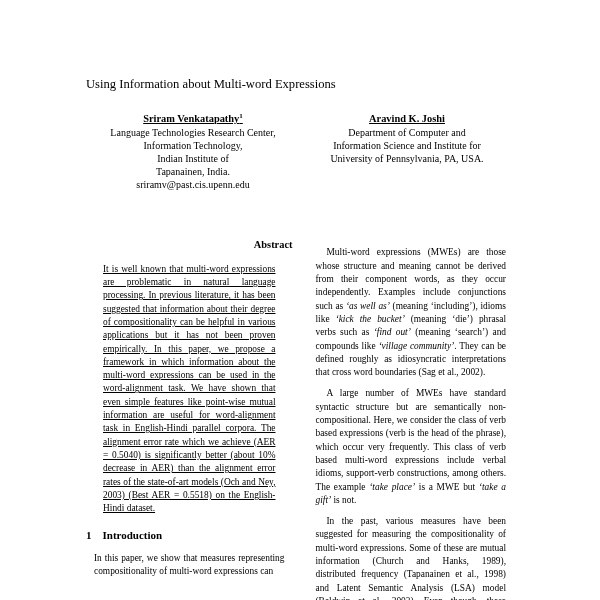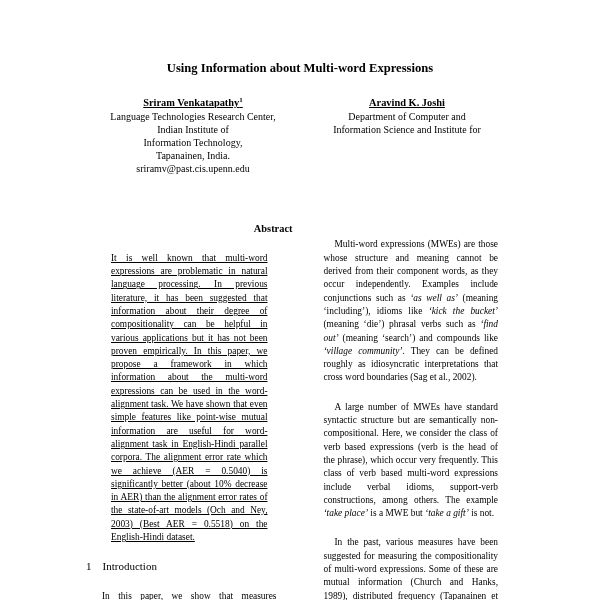--- a/index.html
+++ b/index.html
@@ -9,24 +9,25 @@
     color: #000000;
     font-family: "Liberation Serif", serif;
     overflow: hidden;
   }
   .page {
     width: 600px; height: 600px;
     padding: 60px 86px 0 86px;
     overflow: hidden;
   }
   .title {
-    text-align: center;
-    font-weight: bold;
+    text-align: left;
+    font-weight: normal;
     font-size: 12.6px;
     line-height: 16px;
+    margin-top: 16px;
   }
   .authors {
     display: flex;
     margin-top: 18px;
   }
   .author {
     flex: 1;
     text-align: center;
     font-size: 10px;
     line-height: 13px;
@@ -55,50 +56,51 @@
     font-weight: bold;
     font-size: 10.4px;
     margin-bottom: 11px;
   }
   .abstract-body {
     padding: 0 9px;
     text-decoration: underline;
   }
   .section-heading {
     font-size: 11px;
-    font-weight: normal;
+    font-weight: bold;
     margin: 14px 0 9px 0;
     text-align: left;
   }
   .section-number { display: inline-block; margin-right: 11px; }
-  p { margin: 16px; }
+  p { margin: 8px; }
   p.indent { text-indent: 11px; }
 </style>
 </head>
 <body>
 
 <div class="page">
 
   <h1 class="title">
     <span>Using Information about Multi-word Expressions</span><br>
   </h1>
 
   <div class="authors">
     <div class="author">
       <div class="author-name"><span>Sriram Venkatapathy</span><sup>1</sup></div>
       <div>Language Technologies Research Center,</div>
+      <div>Information Technology,</div>
       <div>Indian Institute of</div>
-      <div>Information Technology,</div>
       <div>Tapanainen, India.</div>
       <div class="email">sriramv@past.cis.upenn.edu</div>
     </div>
     <div class="author">
       <div class="author-name"><span>Aravind K. Joshi</span><sup></sup></div>
       <div>Department of Computer and</div>
       <div>Information Science and Institute for</div>
+      <div>University of Pennsylvania, PA, USA.</div>
     </div>
   </div>
 
   <div class="columns">
 
     <div class="col">
       <div class="abstract-heading">Abstract</div>
       <p class="abstract-body">It is well known that multi-word expressions are problematic in natural language processing.  In previous literature, it has been suggested that information about their degree of compositionality can be helpful in various applications but it has not been proven empirically.  In this paper, we propose a framework in which information about the multi-word expressions can be used in the word-alignment task.  We have shown that even simple features like point-wise mutual information are useful for word-alignment task in English-Hindi parallel corpora. The alignment error rate which we achieve (AER = 0.5040) is significantly better (about 10% decrease in AER) than the alignment error rates of the state-of-art models (Och and Ney, 2003) (Best AER = 0.5518) on the English-Hindi dataset.</p>
       <h2 class="section-heading">
         <span class="section-number">1</span><span>Introduction</span>

